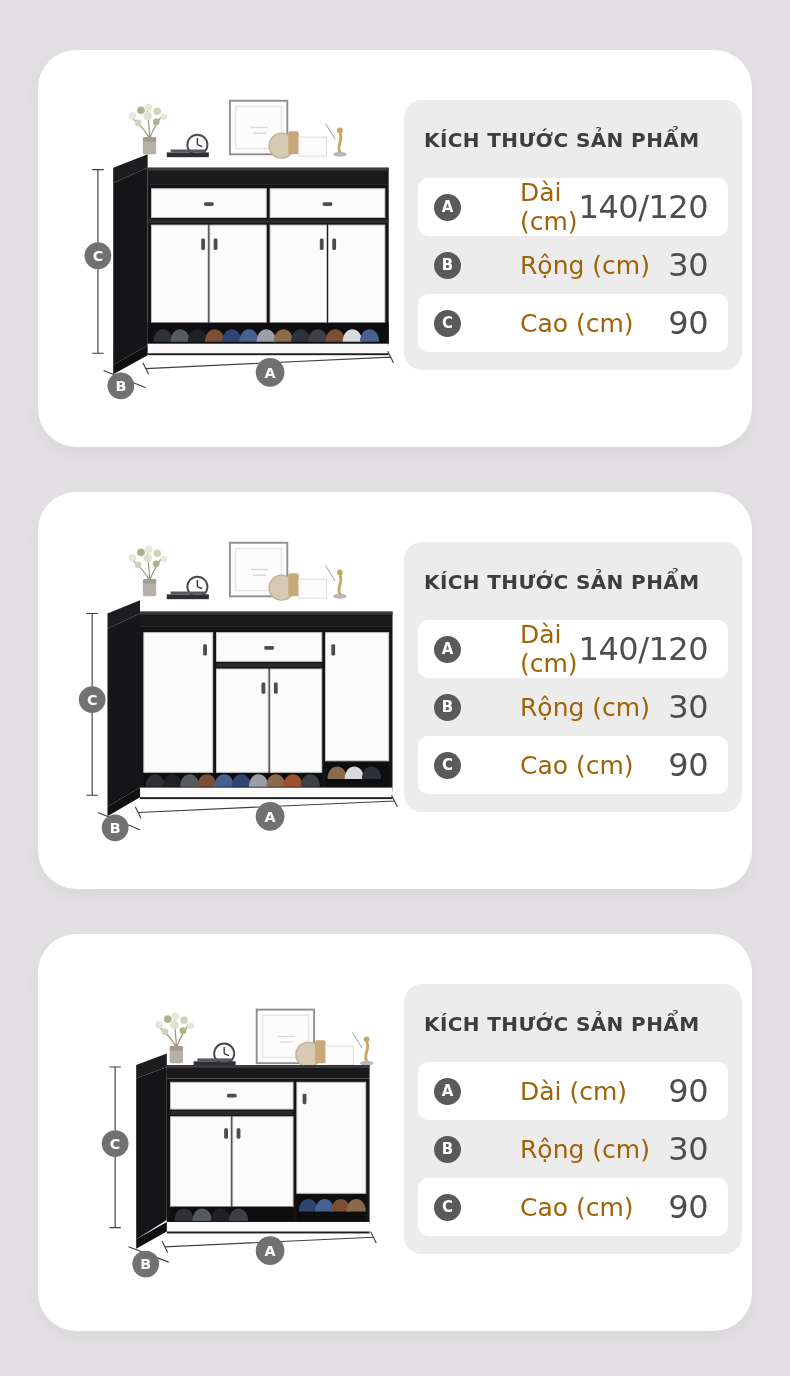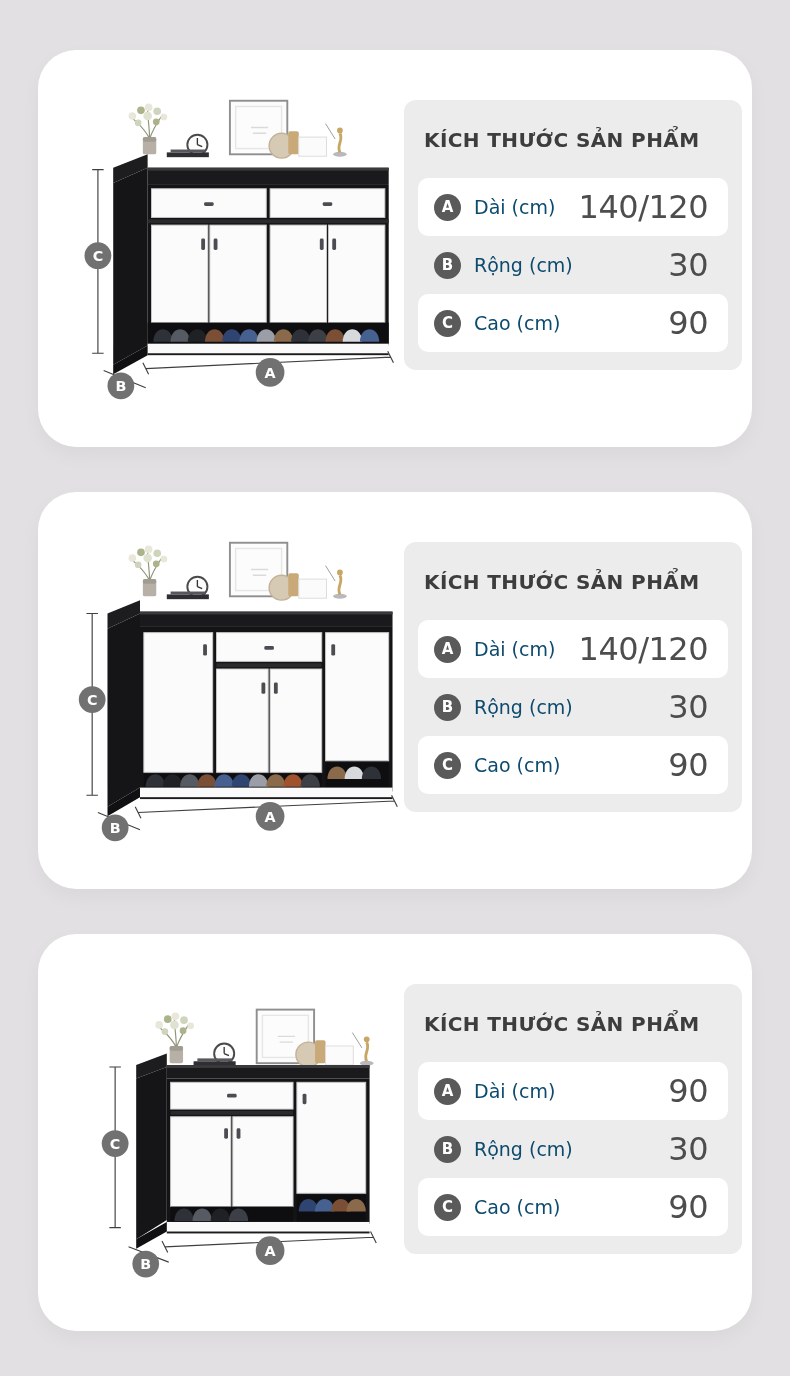--- a/index.html
+++ b/index.html
@@ -17,41 +17,41 @@
     padding:0 16px 0 14px;box-sizing:border-box;
     box-shadow:0 8px 20px rgba(0,0,0,0.04);
   }
   .illustration{
     flex:1;height:100%;display:flex;align-items:center;justify-content:center;
   }
   .illustration svg{display:block;}
   .info-box{
     width:338px;flex:none;box-sizing:border-box;
     margin-top:50px;
-    background:#edecec;border-radius:12px;
+    background:#edecec;border-radius:18px;
     padding:28px 14px 18px;
   }
   .info-title{
     margin:0 6px 26px;
     font-size:20px;font-weight:700;color:#3d3d3d;letter-spacing:.4px;
     white-space:nowrap;
   }
   .dim-row{
     display:flex;align-items:center;height:58px;
     padding:0 16px;border-radius:10px;box-sizing:border-box;
   }
   .dim-row.white{background:#ffffff;}
   .dim-badge{
     width:27px;height:27px;border-radius:50%;flex:none;
     background:#5a5a5a;color:#fff;
     font-size:15px;font-weight:700;
     display:flex;align-items:center;justify-content:center;
     margin-right:13px;
   }
-  .dim-label{font-size:19px;color:#0c4a6e;}
+  .dim-label{font-size:25px;color:#a16207;margin-left:46px;}
   .dim-value{margin-left:auto;font-size:32px;color:#4d4d4d;padding-right:4px;letter-spacing:-0.5px;}
   
   .dimline{stroke:#3f3f3f;stroke-width:1.2;fill:none;}
   .imgbadge{fill:#717171;}
   .imgbadge-text{fill:#ffffff;font-size:15px;font-weight:700;text-anchor:middle;}
   .door{fill:#fbfbfb;stroke:#c9c9c9;stroke-width:1;}
   .handle{fill:#4c4c52;}
 </style>
 </head>
 <body>

